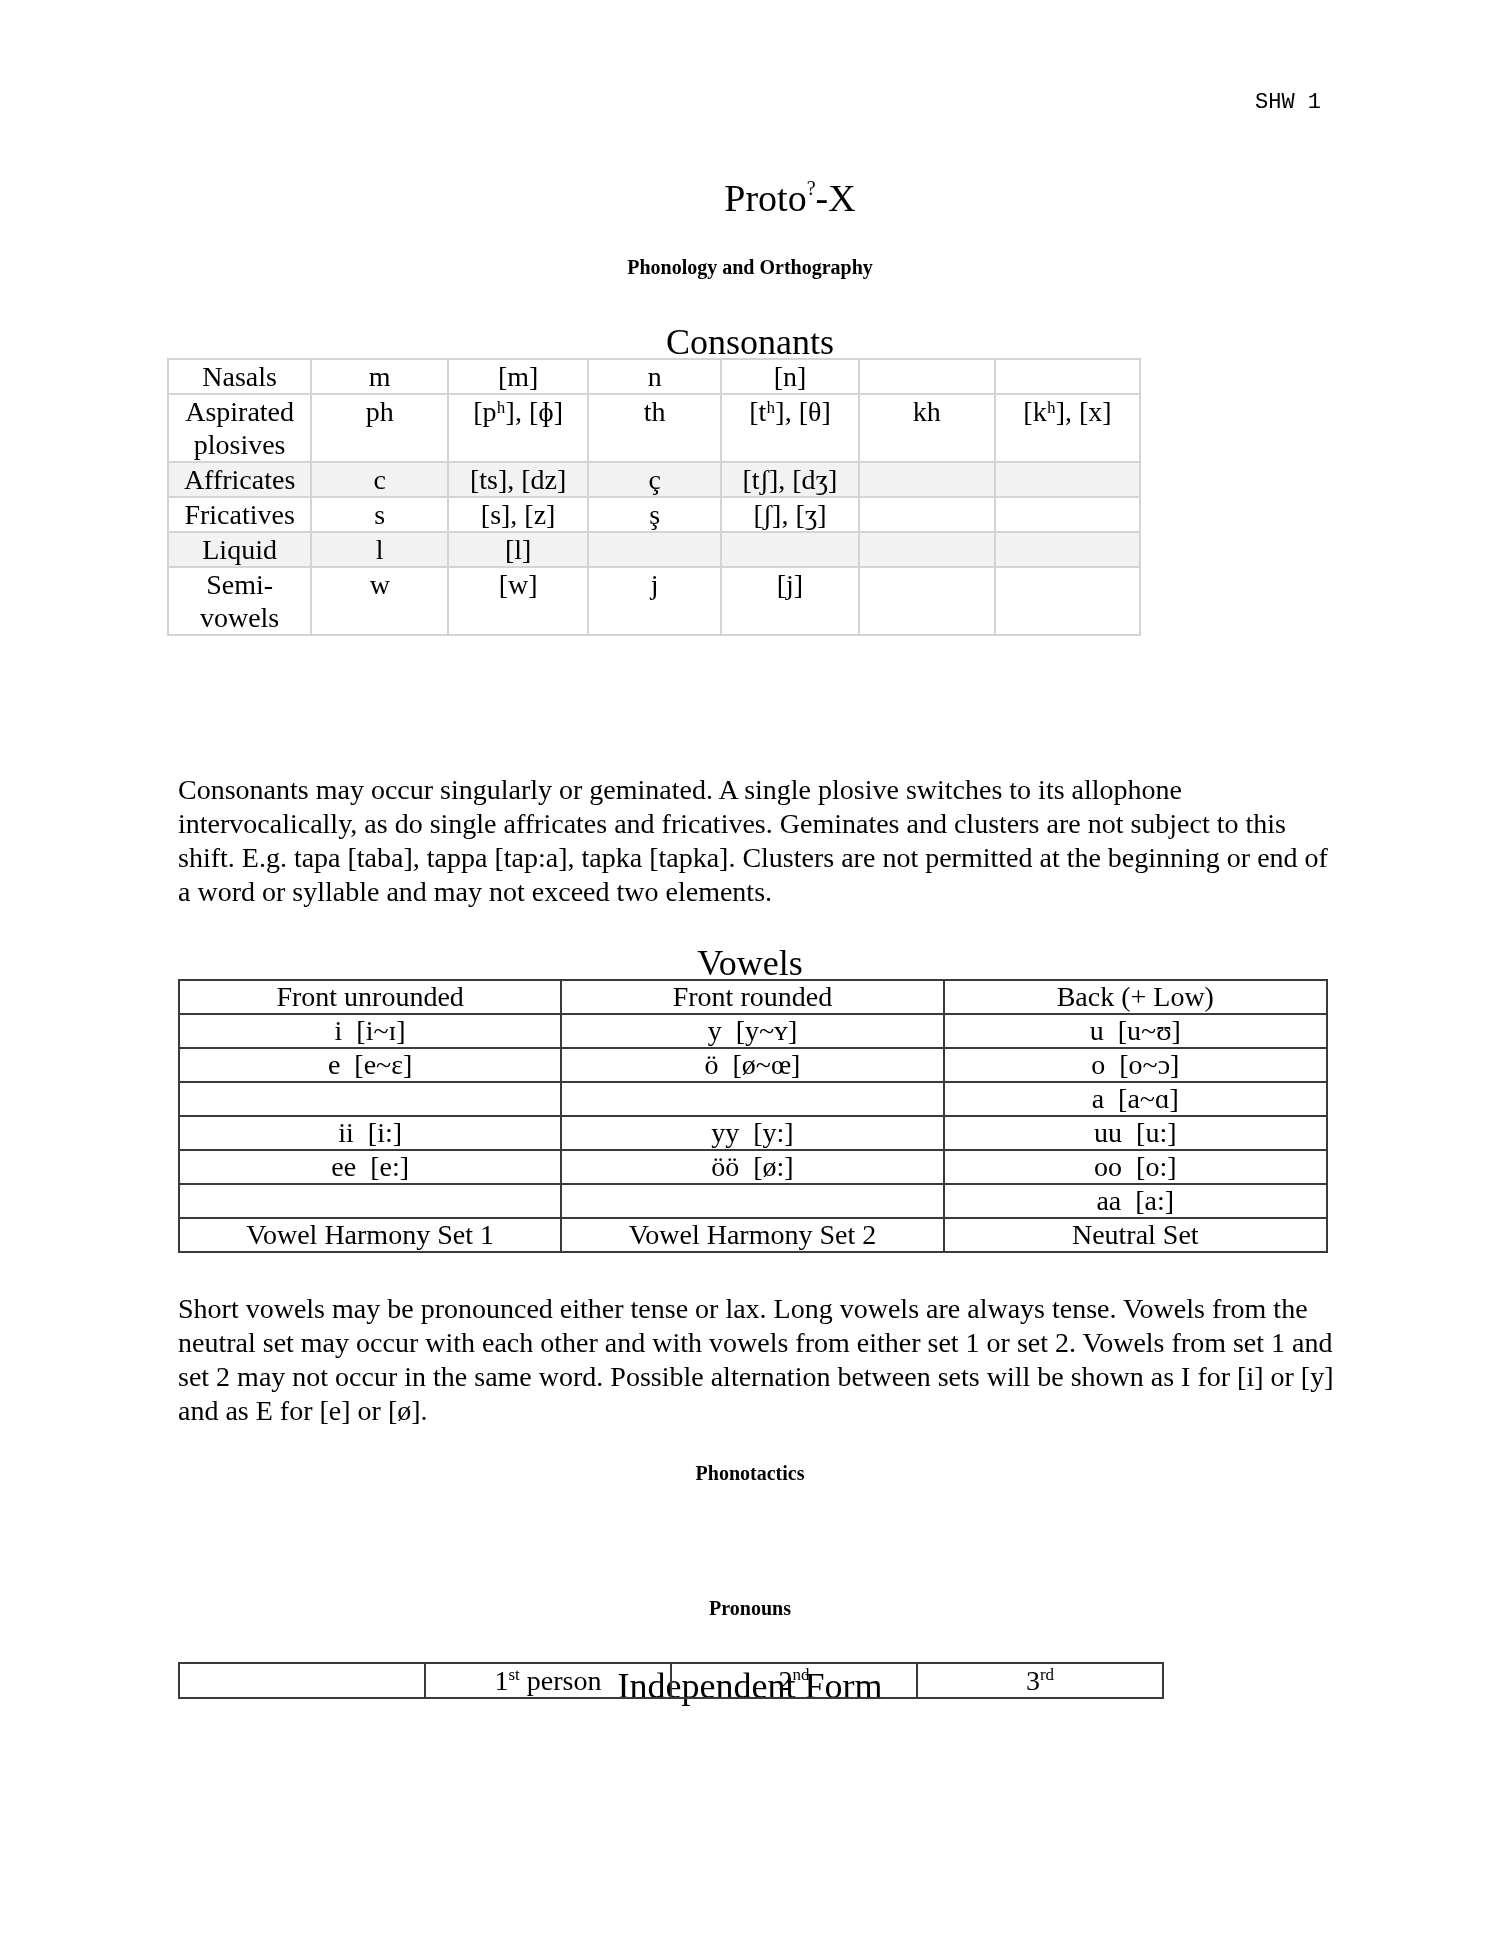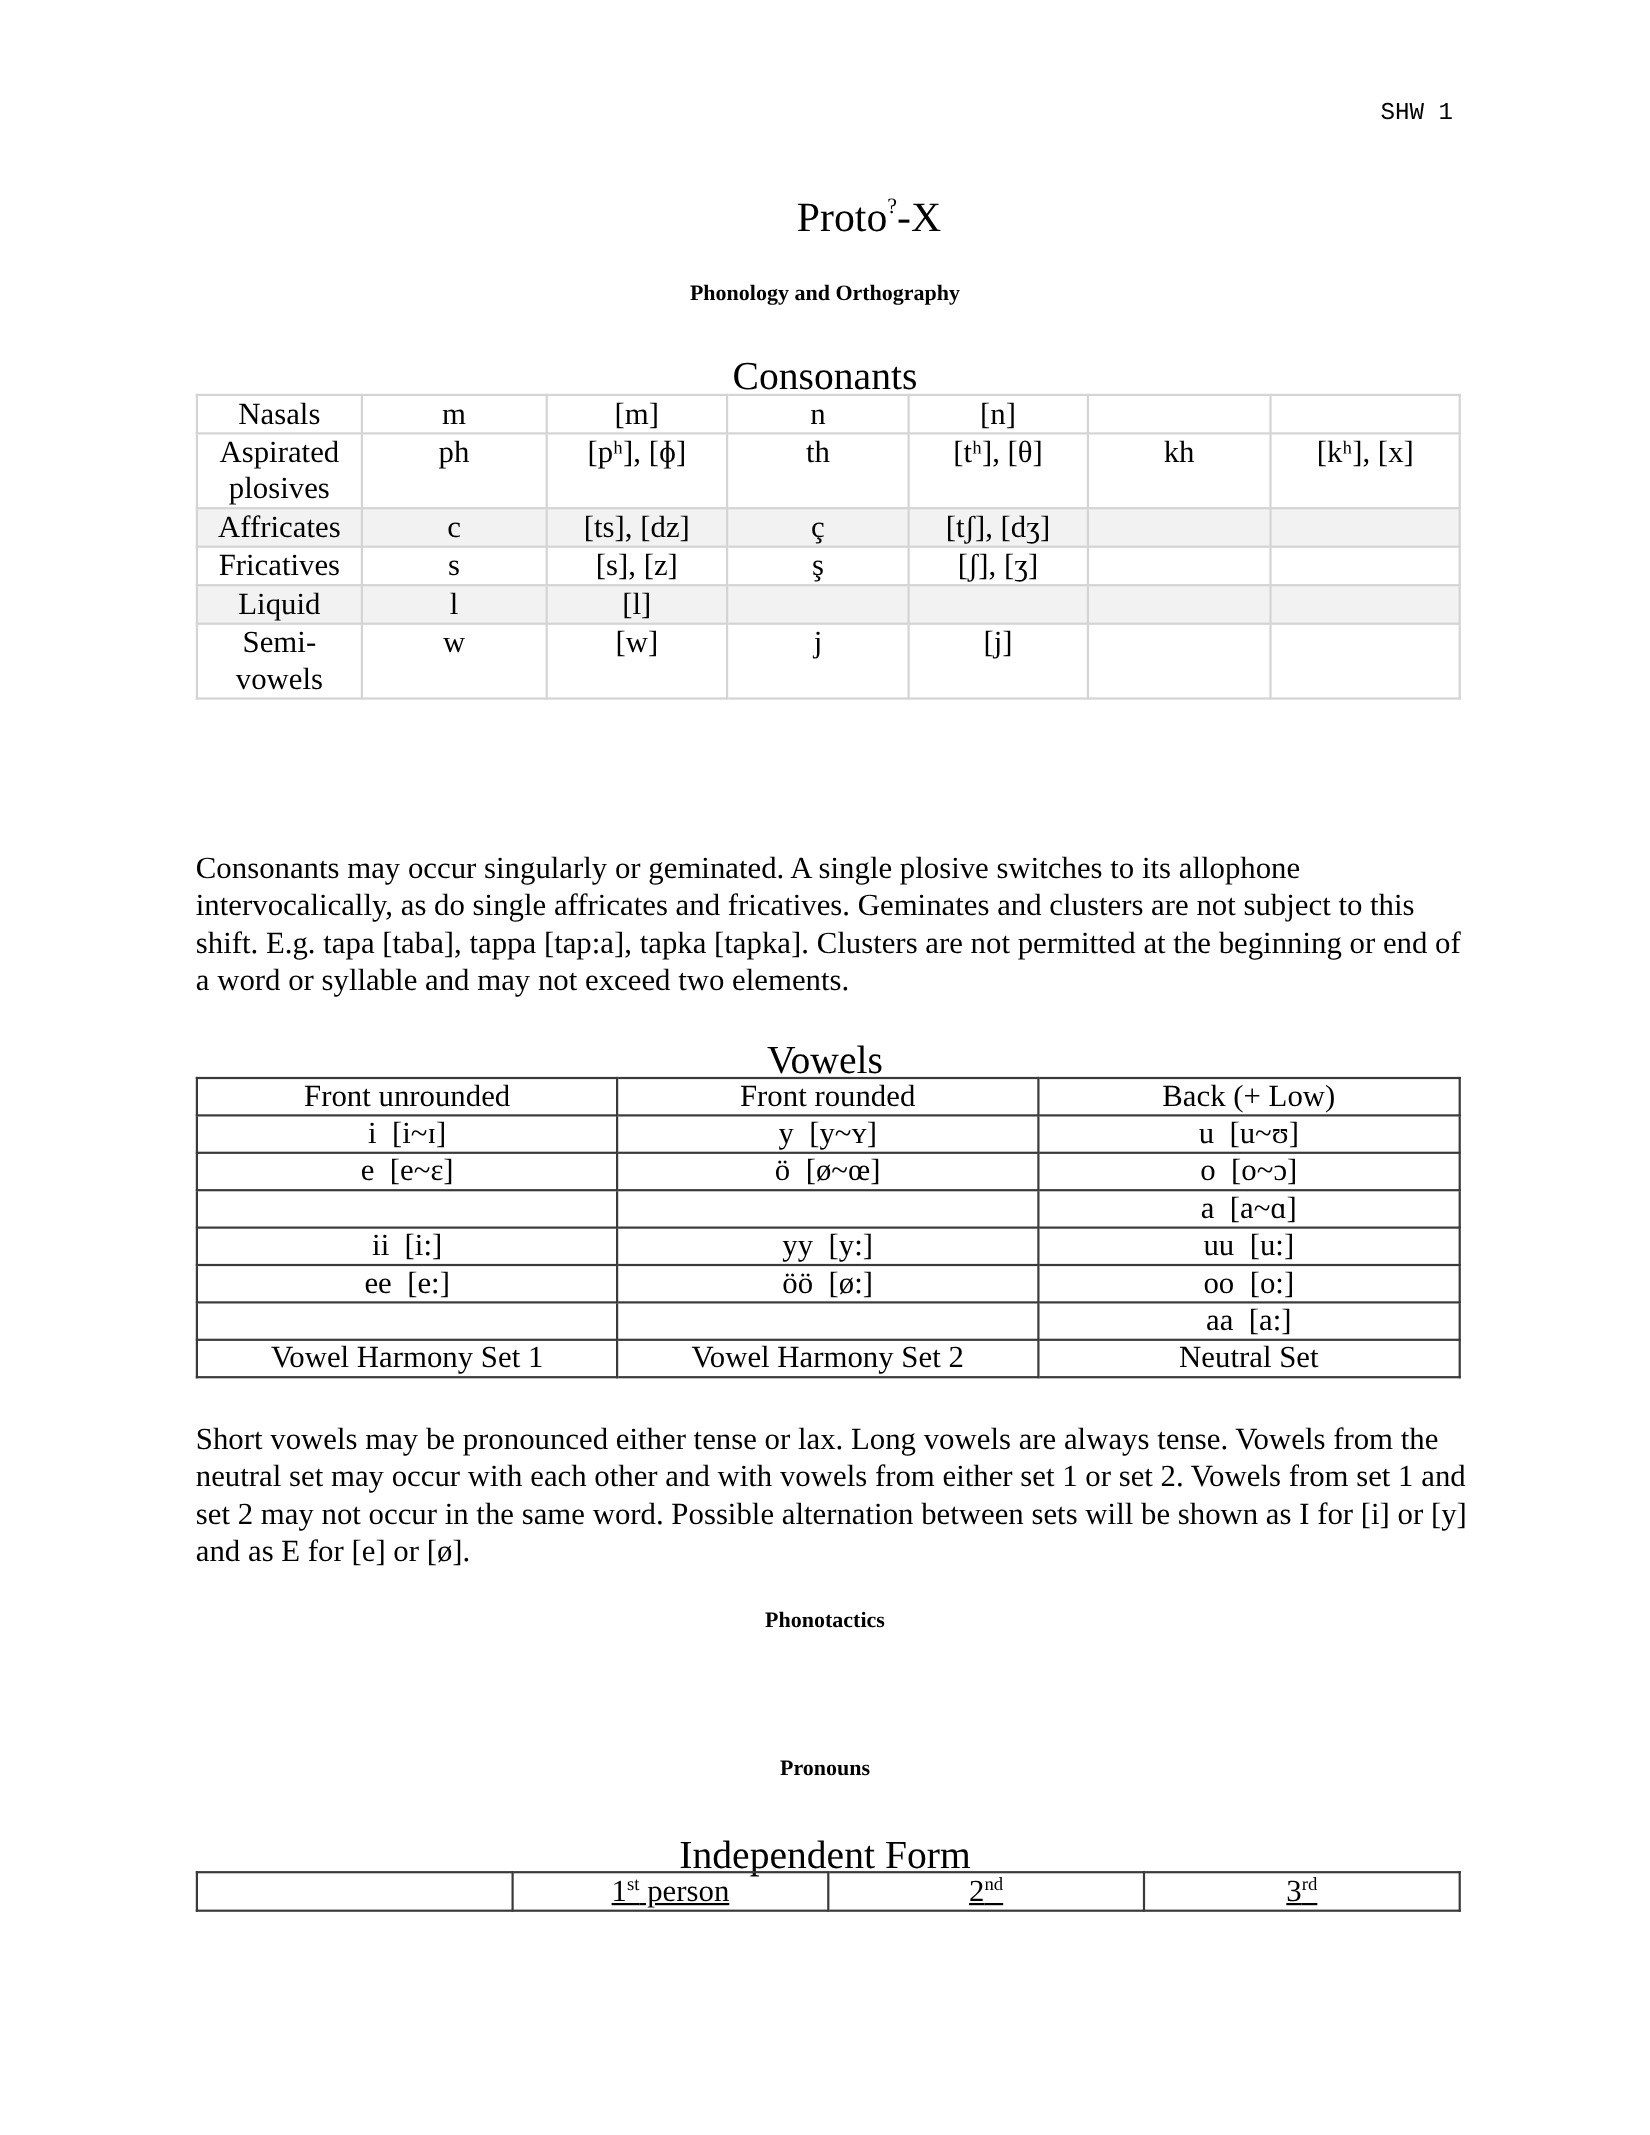--- a/index.html
+++ b/index.html
@@ -20,26 +20,26 @@
   .section-heading {
     position: absolute; left: 0; width: 1500px; text-align: center;
     font-size: 20px; font-weight: bold;
   }
   .caption {
     position: absolute; left: 0; width: 1500px; text-align: center;
     font-size: 36px;
   }
   table { border-collapse: collapse; position: absolute; font-size: 28px; }
   td { text-align: center; vertical-align: top; line-height: 33px; padding: 0 4px; }
-  .cons { left: 178px; top: 358px; width: 1150px; }
+  .cons { left: 167px; top: 358px; width: 974px; }
   .cons td { border: 2px solid #d4d4d4; }
   .cons tr.shade td { background: #f2f2f2; }
   .vow { left: 178px; top: 979px; width: 1150px; }
   .vow td { border: 2px solid #3a3a3a; line-height: 32px; }
-  .pron { left: 178px; top: 1701px; width: 1150px; text-decoration: underline; }
+  .pron { left: 178px; top: 1662px; width: 986px; }
   .pron td { border: 2px solid #3a3a3a; height: 32px; }
   .para {
     position: absolute; left: 178px; width: 1160px; font-size: 28px; line-height: 34px;
   }
   sup.s { font-size: 17px; vertical-align: 10px; line-height: 0; }
 </style>
 </head>
 <body>
 
 <div class="header-right">SHW 1</div>

